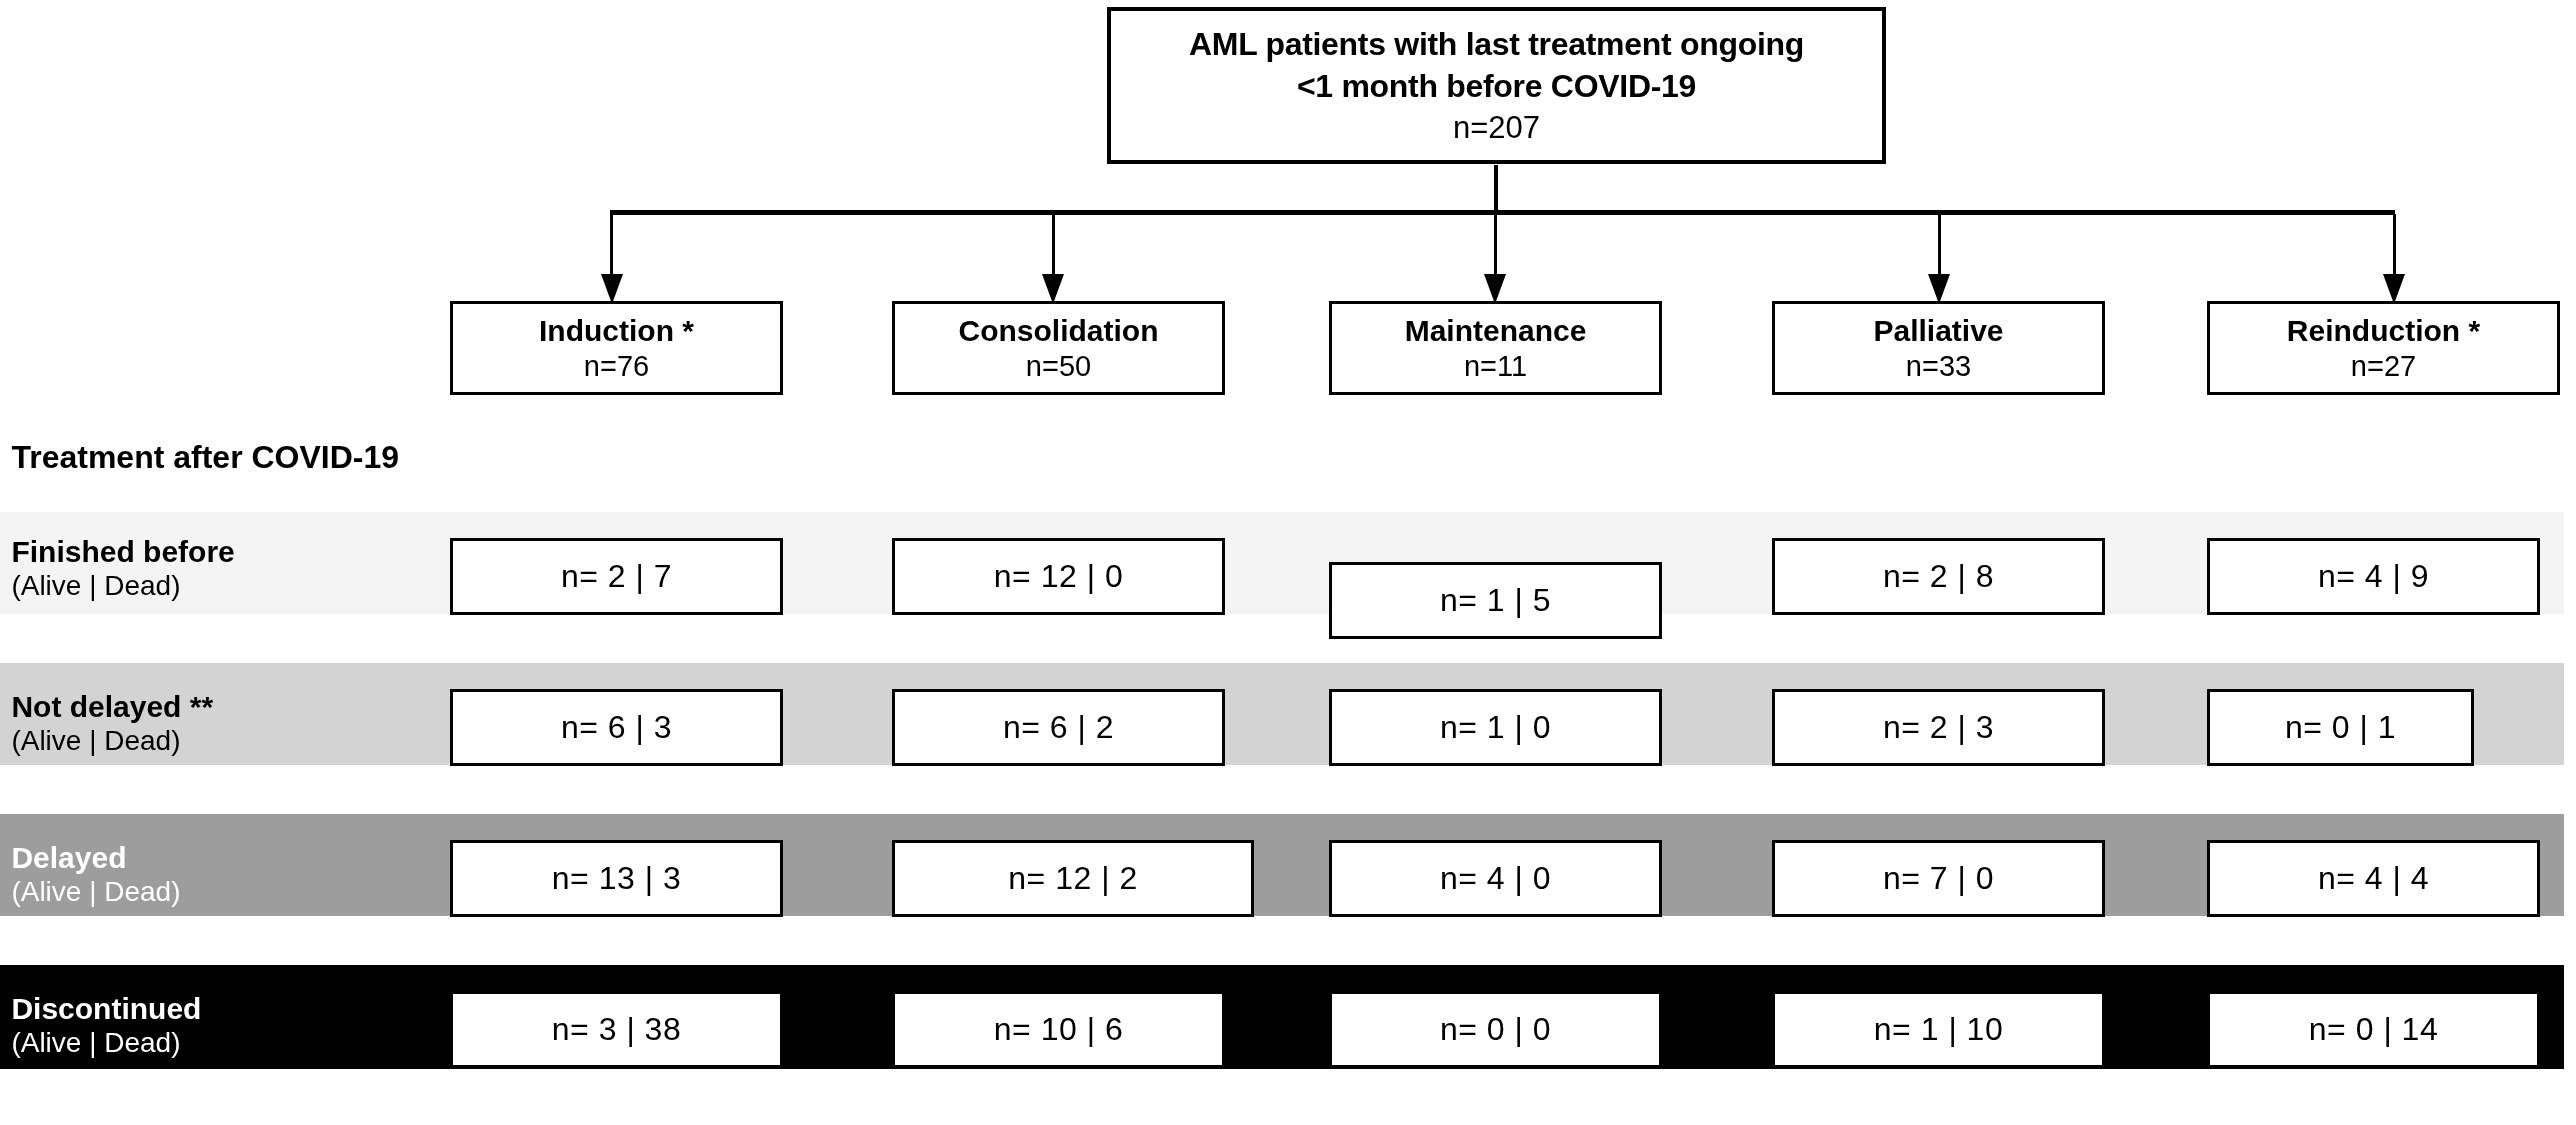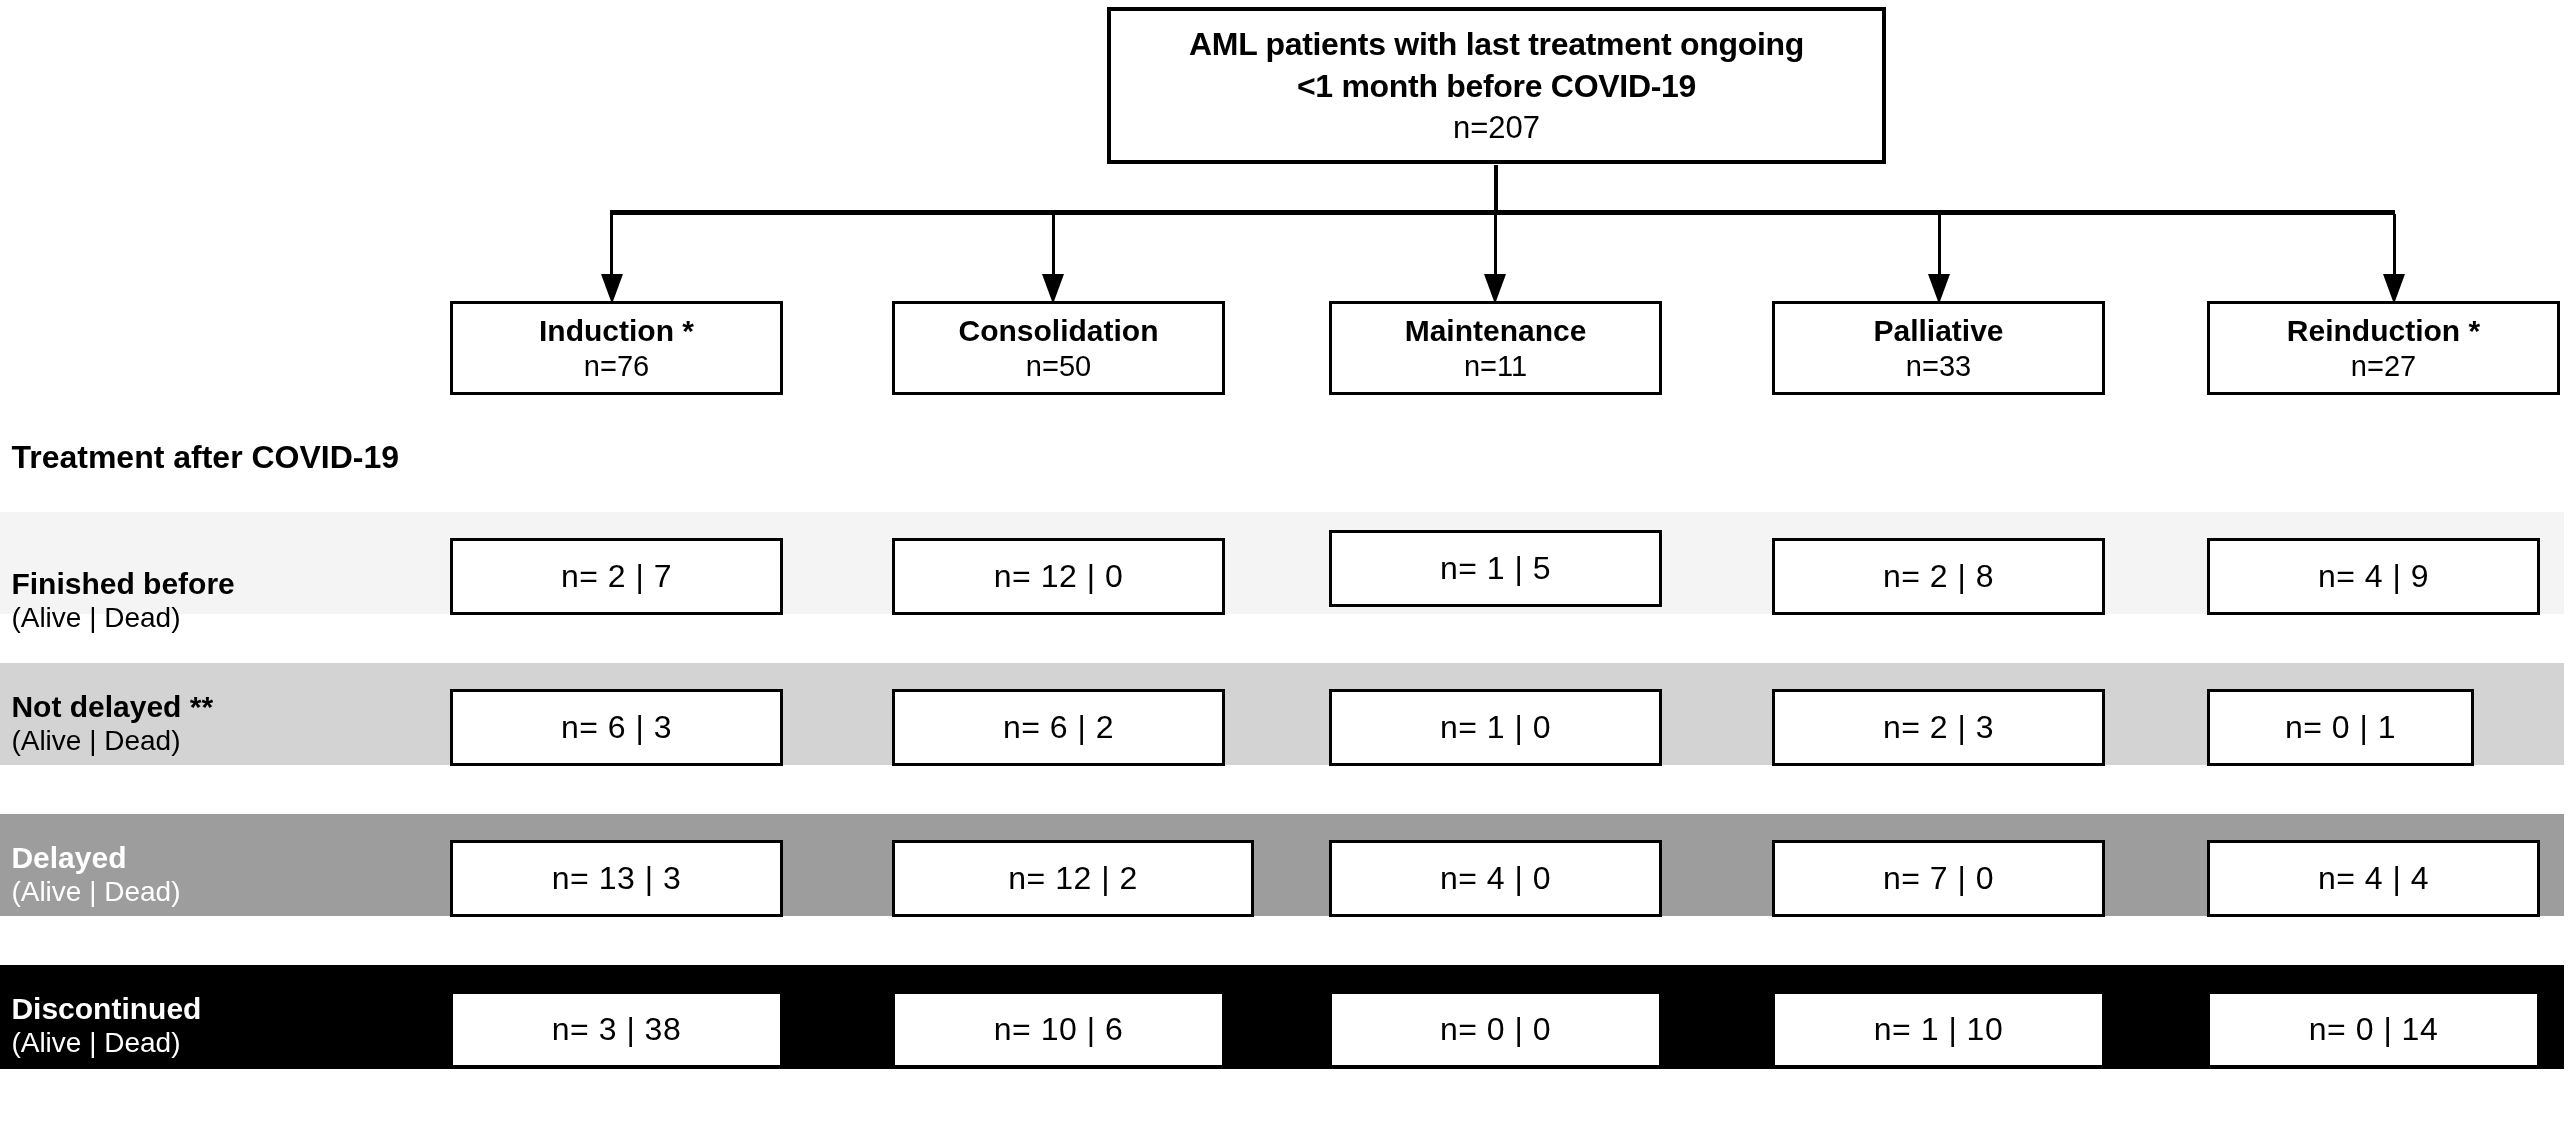--- a/index.html
+++ b/index.html
@@ -206,31 +206,31 @@
     <div class="count">n=33</div>
   </div>
   <div class="box tier2" style="left:2207px; width:353px">
     <div class="title">Reinduction *</div>
     <div class="count">n=27</div>
   </div>
 
   <div id="section-heading">Treatment after COVID-19</div>
 
   <div class="band" style="top:512px; background:#f4f4f4"></div>
-  <div class="band-label" style="top:566px">
+  <div class="band-label" style="top:534px">
     <div class="name">Finished before</div>
     <div class="sub">(Alive | Dead)</div>
   </div>
   <div class="box cell" style="left:450px;  top:538px; width:333px">
     <div class="val">n= 2 | 7</div>
   </div>
   <div class="box cell" style="left:892px; top:538px; width:333px">
     <div class="val">n= 12 | 0</div>
   </div>
-  <div class="box cell" style="left:1329px; top:530px; width:333px">
+  <div class="box cell" style="left:1329px; top:562px; width:333px">
     <div class="val">n= 1 | 5</div>
   </div>
   <div class="box cell" style="left:1772px; top:538px; width:333px">
     <div class="val">n= 2 | 8</div>
   </div>
   <div class="box cell" style="left:2207px; top:538px; width:333px">
     <div class="val">n= 4 | 9</div>
   </div>
 
   <div class="band" style="top:663px; background:#d3d3d3"></div>

